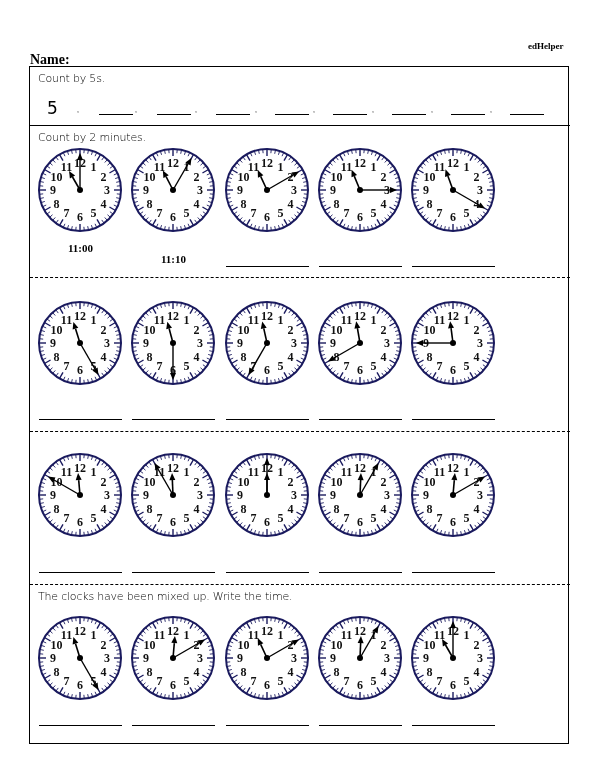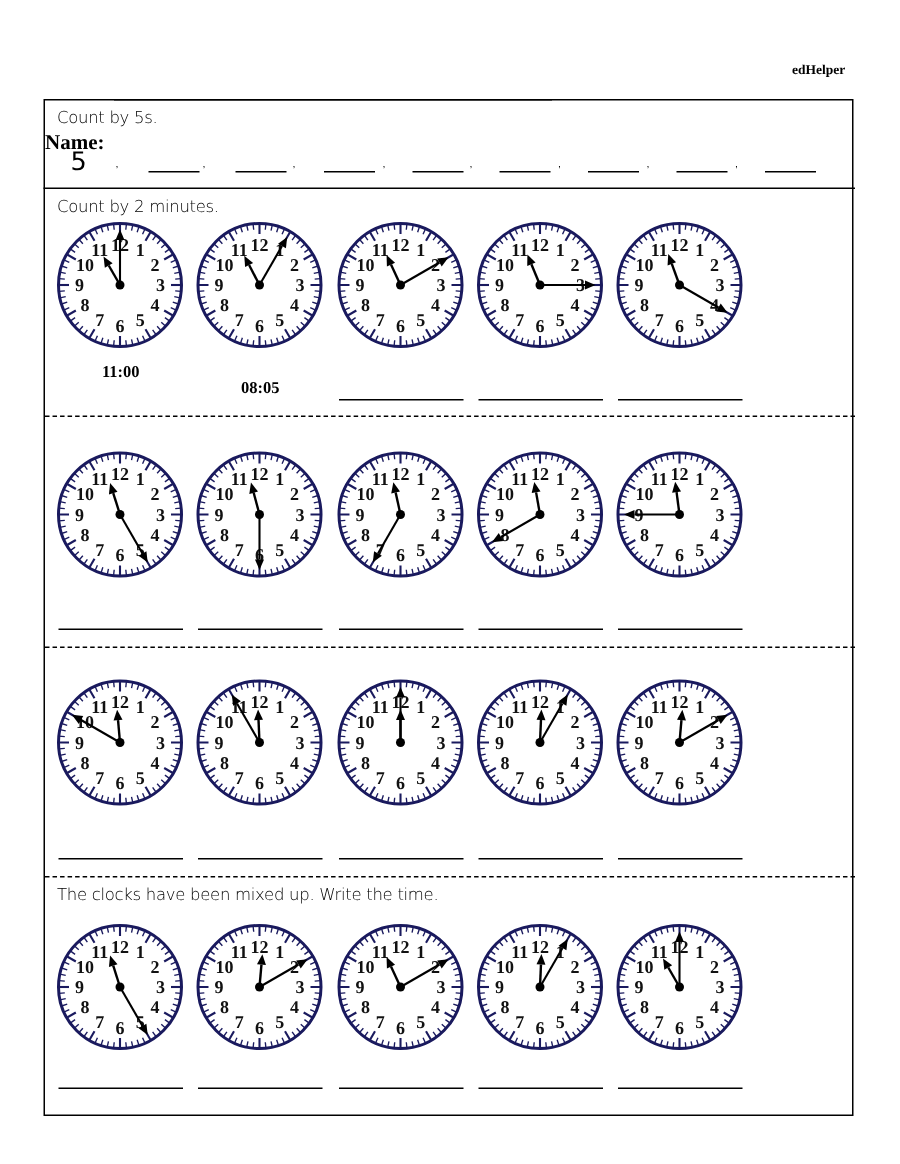--- a/index.html
+++ b/index.html
@@ -1,18 +1,18 @@
 <!DOCTYPE html>
 <html><head>
 <meta charset="utf-8">
 <style>
   html, body { margin: 0; padding: 0; background: #ffffff; }
   body { width: 600px; height: 776px; position: relative; overflow: hidden; font-family: "Liberation Sans", sans-serif; color: #000; }
   .brand { position: absolute; left: 528px; top: 41px; font-family: "Liberation Serif", serif; font-size: 9px; color: #000; font-weight: bold; }
-  .name-label { position: absolute; left: 30px; top: 52px; font-family: "Liberation Serif", serif; font-weight: bold; font-size: 14px; margin-top: 36px; }
+  .name-label { position: absolute; left: 30px; top: 52px; font-family: "Liberation Serif", serif; font-weight: bold; font-size: 14px; }
   .name-line { position: absolute; left: 76px; top: 65px; width: 292px; height: 1px; border-bottom: 1.5px solid #000; }
   .box { position: absolute; left: 29px; top: 66px; width: 540px; height: 678px; border: 1.5px solid #000; box-sizing: border-box; }
   .sec-divider { position: absolute; left: 29px; width: 541px; height: 0; border-top: 1.5px solid #000; }
   .dash-divider { position: absolute; left: 30px; width: 540px; height: 0; border-top: 1.2px dashed #000; }
   .sec-title { position: absolute; left: 38px; font-size: 11px; font-family: "DejaVu Sans", sans-serif; letter-spacing: -0.2px; font-weight: 300; }
   .count-start { position: absolute; left: 47px; top: 98px; font-size: 17px; font-family: "DejaVu Sans", sans-serif; }
   .count-blank { position: absolute; top: 114px; width: 34px; height: 0; border-top: 1.2px solid #000; }
   .comma { position: absolute; top: 106px; font-size: 7px; }
   .clock { position: absolute; width: 88px; height: 88px; }
   .answer { position: absolute; width: 83px; height: 0; border-top: 1.2px solid #000; }
@@ -207,21 +207,21 @@
         <text x="17" y="48.00000000000001" text-anchor="middle" font-family="Liberation Serif, serif" font-weight="bold" font-size="12" fill="#111">9</text>
         <text x="20.61731409782016" y="34.5" text-anchor="middle" font-family="Liberation Serif, serif" font-weight="bold" font-size="12" fill="#111">10</text>
         <text x="30.499999999999986" y="24.617314097820163" text-anchor="middle" font-family="Liberation Serif, serif" font-weight="bold" font-size="12" fill="#111">11</text>
         <text x="43.99999999999999" y="21" text-anchor="middle" font-family="Liberation Serif, serif" font-weight="bold" font-size="12" fill="#111">12</text>
         <line x1="44" y1="44" x2="37.073770801474495" y2="30.69483750232667" stroke="#000" stroke-width="1.6"></line>
         <polygon points="33.84153050882926,24.48576167007912 39.73480330100916,29.30959166262157 34.41273830193983,32.08008334203177" fill="#000"></polygon>
         <line x1="44" y1="44" x2="59" y2="18.01923788646684" stroke="#000" stroke-width="1.4"></line>
         <polygon points="62.5,11.957060059975767 61.598076211353316,19.51923788646684 56.401923788646684,16.51923788646684" fill="#000"></polygon>
         <circle cx="44" cy="44" r="3" fill="#000"></circle>
       </svg></div>
-    <div class="given" style="left: 132px; top: 253px;">08:05</div>
+    <div class="given" style="left: 132px; top: 253px;">11:10</div>
     <div class="clock" style="left: 223px; top: 146px;"><svg width="88" height="88" viewBox="0 0 88 88">
         <circle cx="44" cy="44" r="41" fill="#fff" stroke="#1a1a5e" stroke-width="2"></circle>
         <line x1="44" y1="10" x2="44" y2="3" stroke="#1a1a5e" stroke-width="1.4"></line>
         <line x1="47.867553140903176" y1="7.202689871373892" x2="48.28566699397379" y2="3.224602289900794" stroke="#1a1a5e" stroke-width="0.9"></line>
         <line x1="51.69273256025709" y1="7.8085387728491895" x2="52.52437932352813" y2="3.8959483699139668" stroke="#1a1a5e" stroke-width="0.9"></line>
         <line x1="55.433628791873055" y1="8.810908897079322" x2="56.66969676937284" y2="5.006682831898708" stroke="#1a1a5e" stroke-width="0.9"></line>
         <line x1="59.049255793804605" y1="10.198818067223769" x2="60.6762023661078" y2="6.544636236653368" stroke="#1a1a5e" stroke-width="0.9"></line>
         <line x1="61" y1="14.555136271329083" x2="64.5" y2="8.49295844483801" stroke="#1a1a5e" stroke-width="1.4"></line>
         <line x1="65.7480543348215" y1="14.066371208126945" x2="68.0991953439914" y2="10.830303230627152" stroke="#1a1a5e" stroke-width="0.9"></line>
         <line x1="68.75783243527775" y1="16.503641457336414" x2="71.43435486071319" y2="13.531062155426834" stroke="#1a1a5e" stroke-width="0.9"></line>

